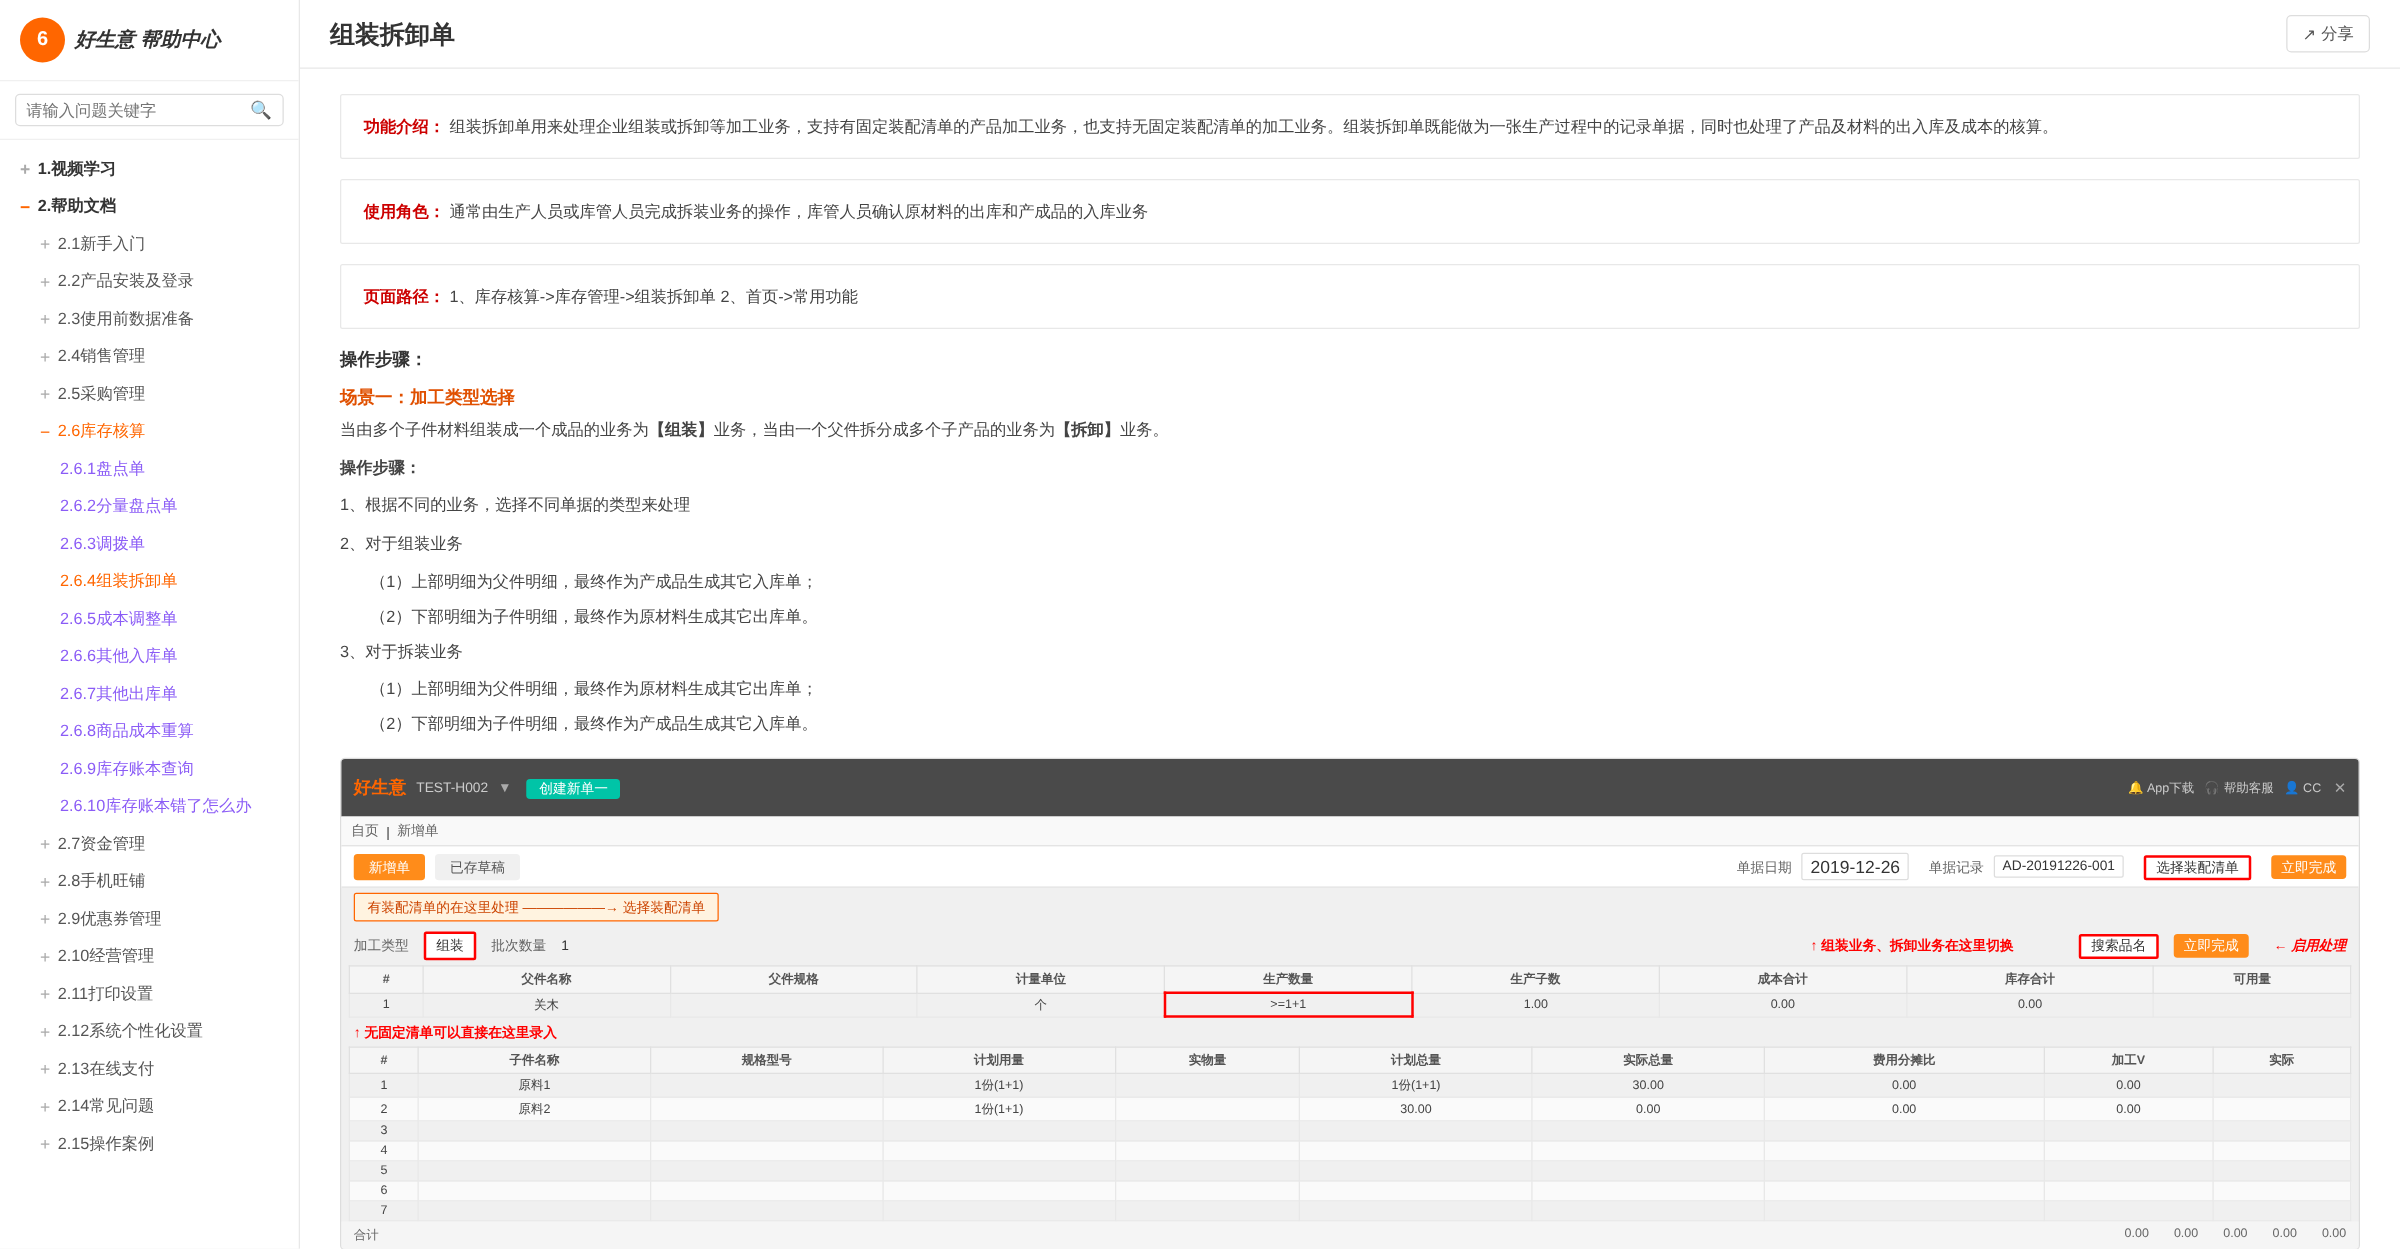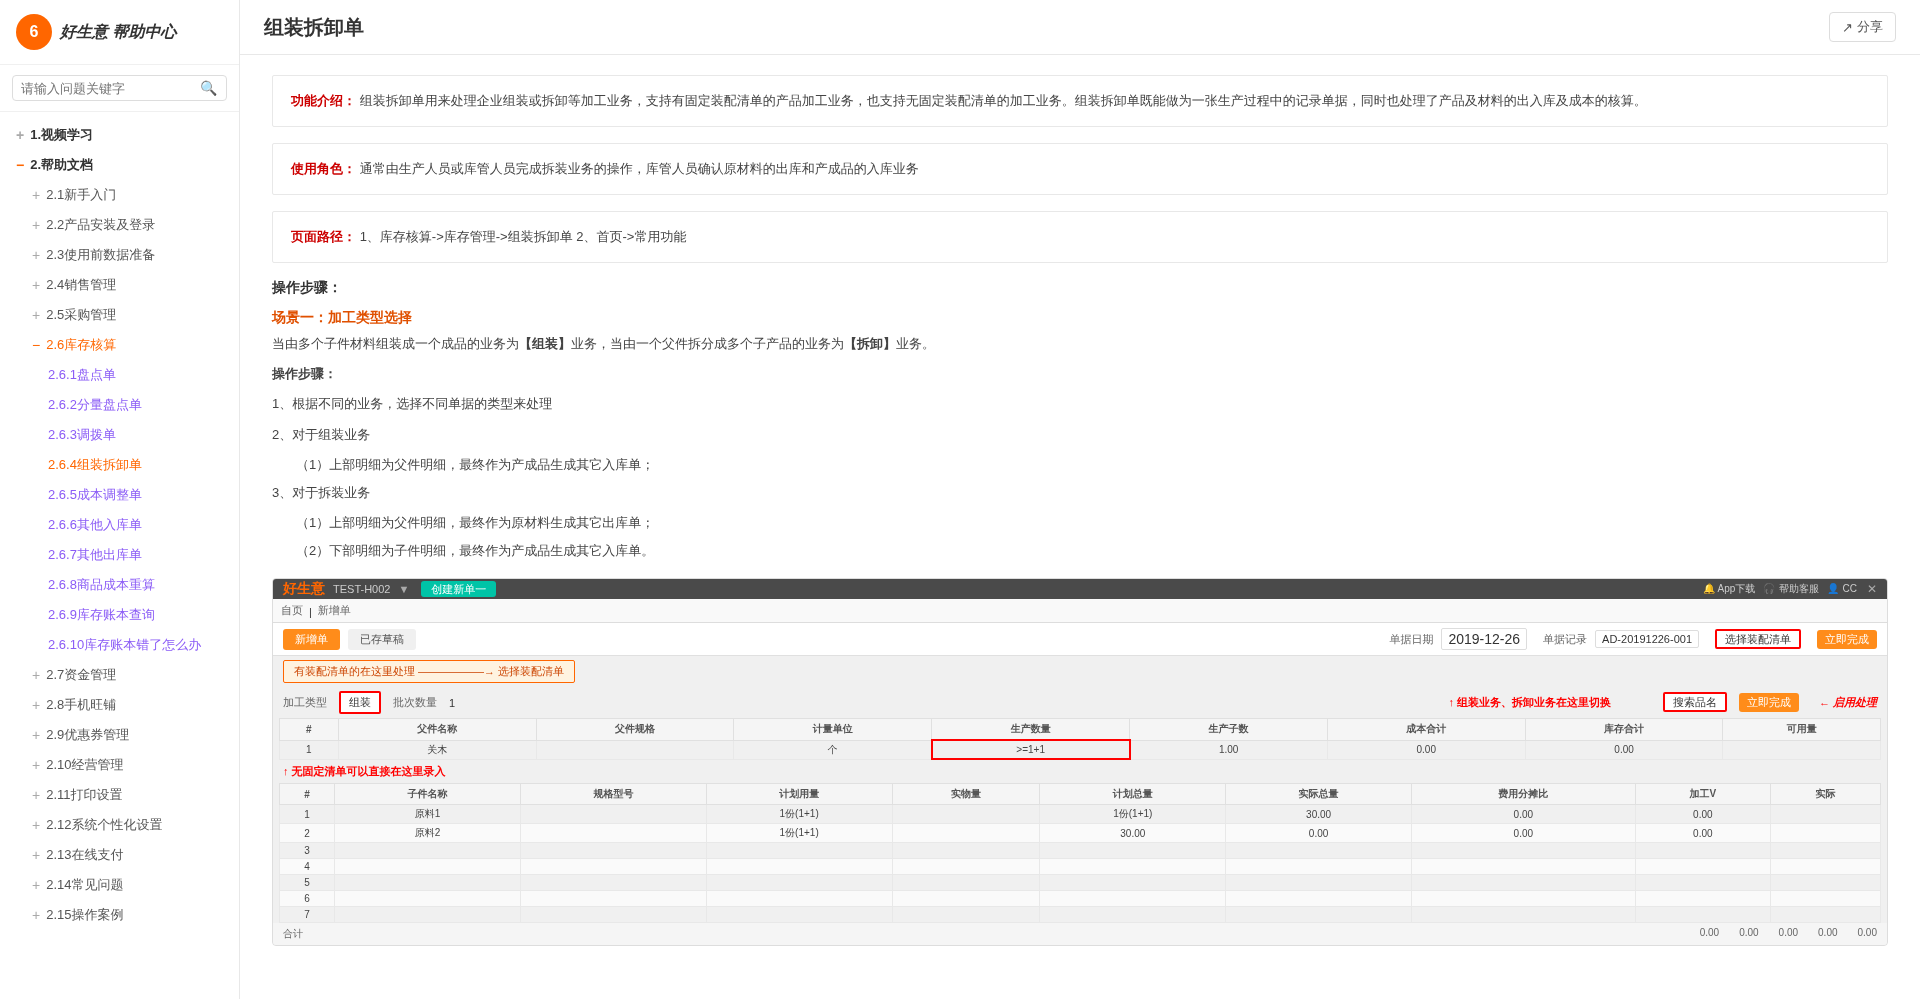--- a/index.html
+++ b/index.html
@@ -174,21 +174,21 @@
     .screenshot-box {
       border: 1px solid #ddd;
       border-radius: 4px;
       overflow: hidden;
       margin-top: 16px;
       background: #f0f0f0;
     }
 
     .ss-titlebar {
       background: #4a4a4a;
-      height: 20px;
+      height: 46px;
       display: flex;
       align-items: center;
       padding: 0 10px;
       color: #fff;
       font-size: 12px;
     }
 
     .ss-green-btn {
       background: #00c4a7;
       color: #fff;
@@ -432,20 +432,21 @@
     <div class="para">
       当由多个子件材料组装成一个成品的业务为<strong>【组装】</strong>业务，当由一个父件拆分成多个子产品的业务为<strong>【拆卸】</strong>业务。
     </div>
 
     <div class="para" style="font-weight:bold;">操作步骤：</div>
 
     <div class="para">1、根据不同的业务，选择不同单据的类型来处理</div>
 
     <div class="para">2、对于组装业务</div>
     <div class="para-indent">（1）上部明细为父件明细，最终作为产成品生成其它入库单；</div>
+    <div class="para-indent">（2）下部明细为子件明细，最终作为原材料生成其它出库单。</div>
 
     <div class="para">3、对于拆装业务</div>
     <div class="para-indent">（1）上部明细为父件明细，最终作为原材料生成其它出库单；</div>
     <div class="para-indent">（2）下部明细为子件明细，最终作为产成品生成其它入库单。</div>
 
     <div class="screenshot-box">
 
       <div class="ss-titlebar">
         <span style="color:#f60;font-weight:bold;font-size:14px;margin-right:8px;">好生意</span>
         <span style="font-size:11px;color:#ccc;">TEST-H002</span>

